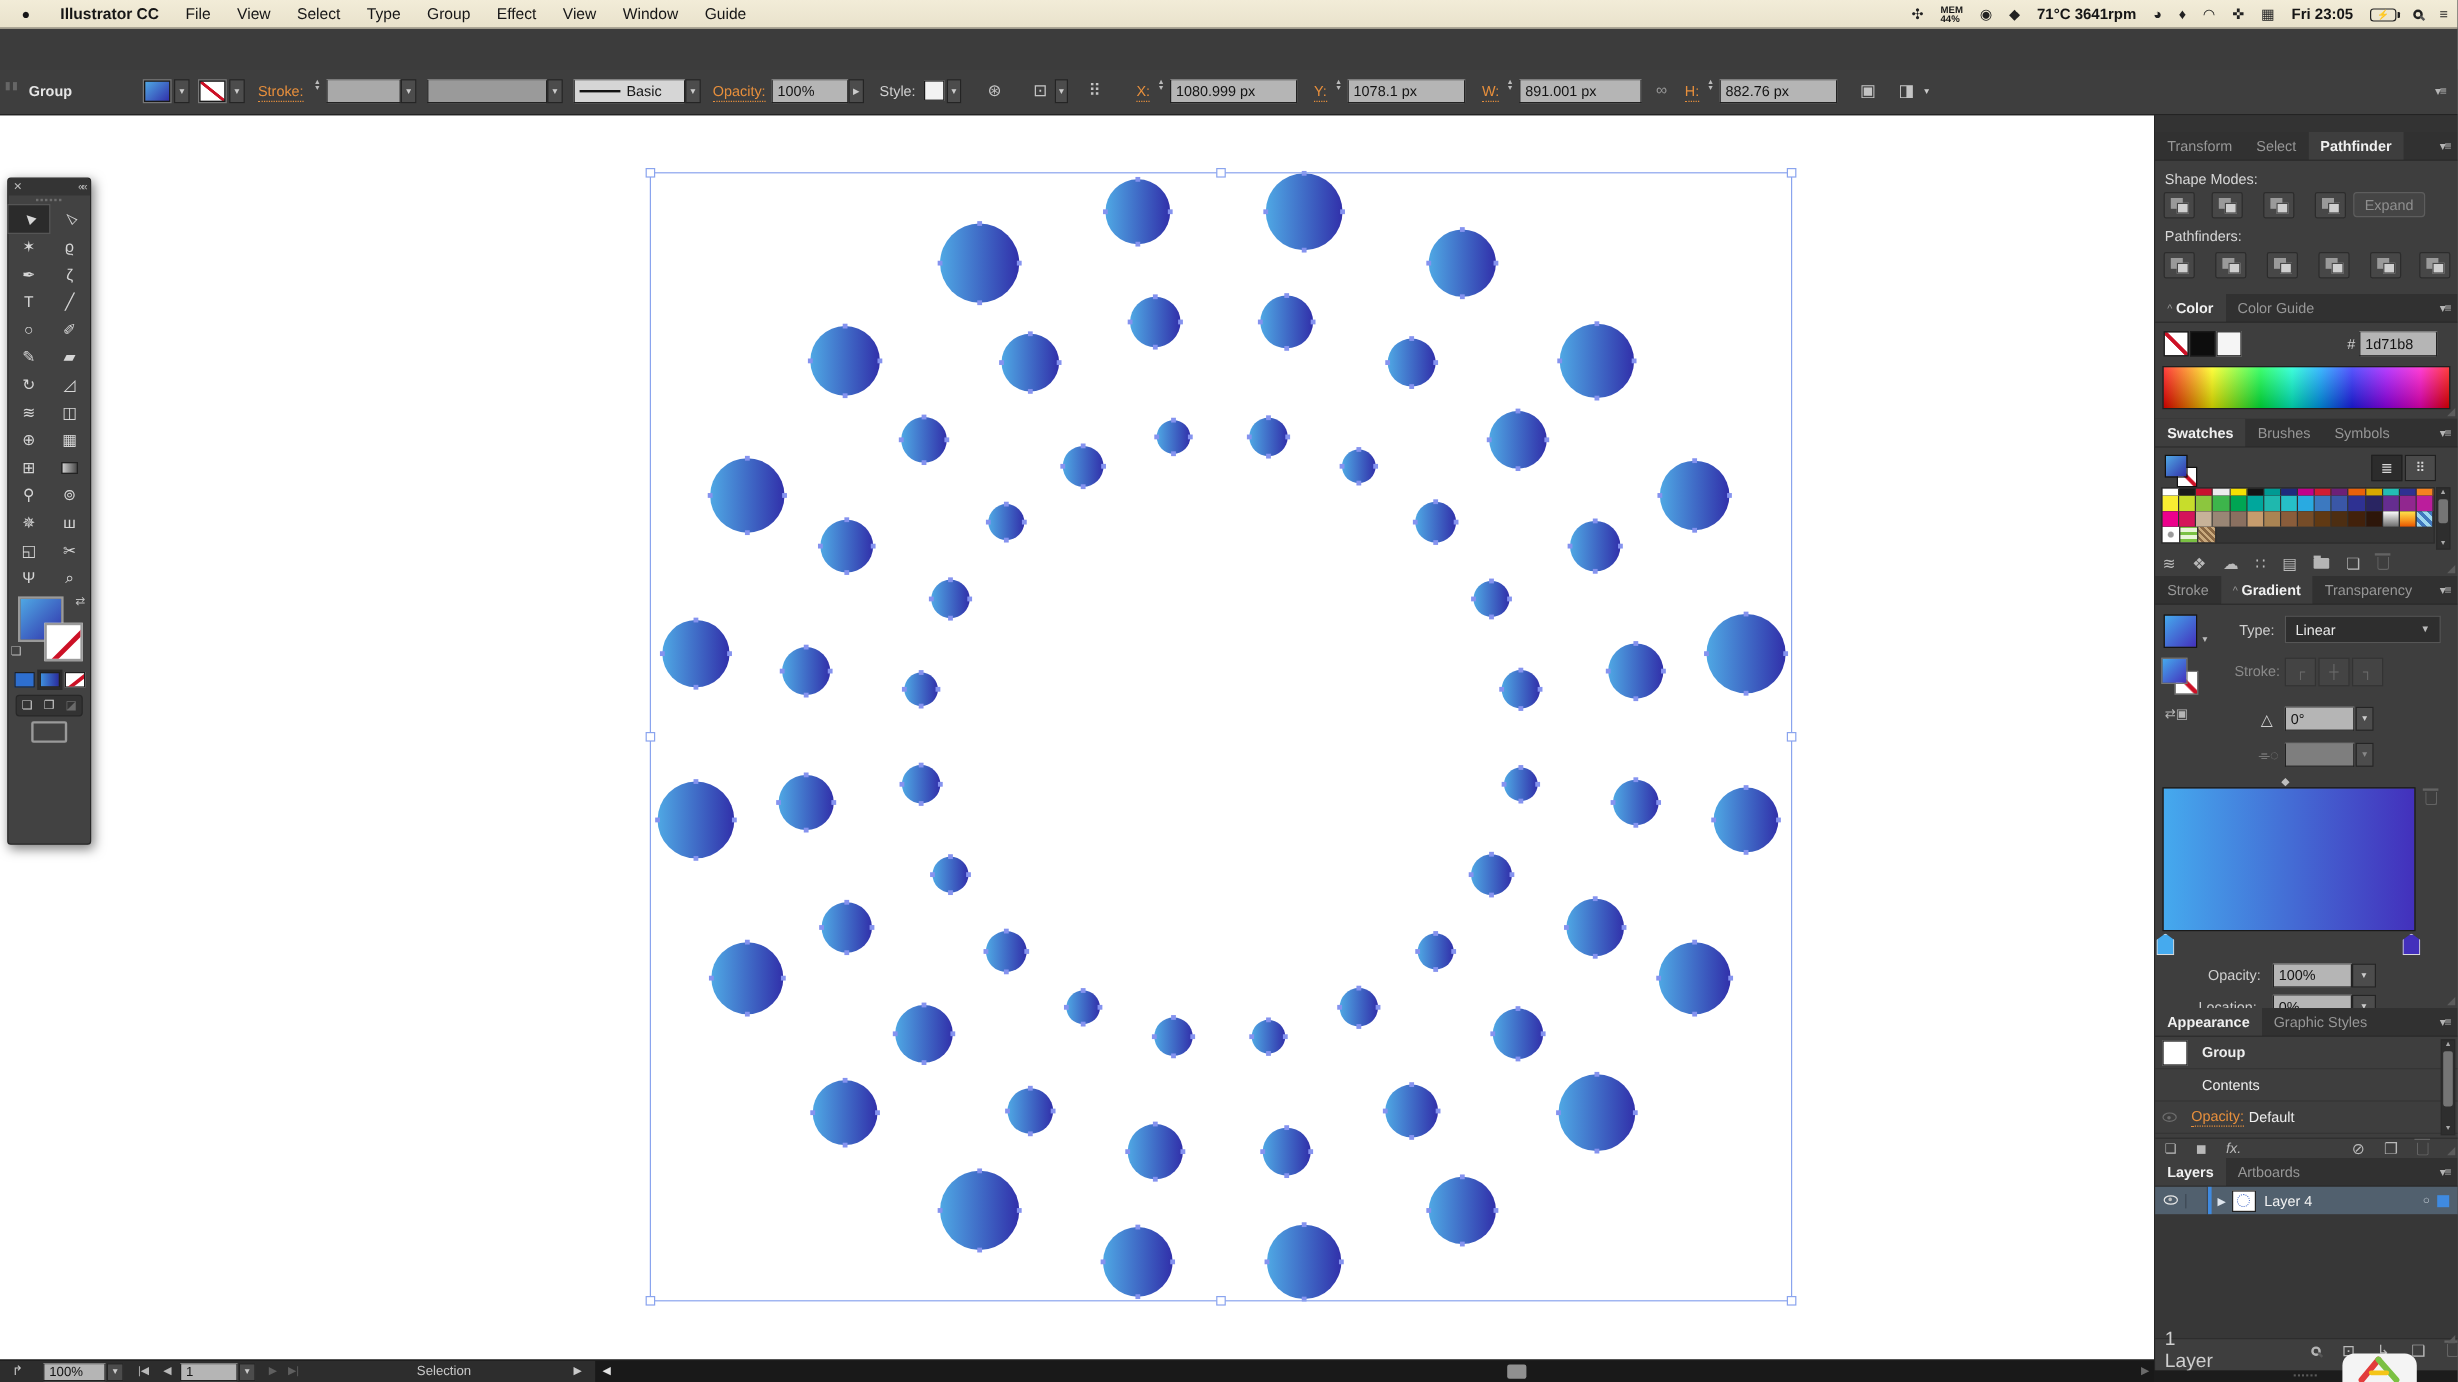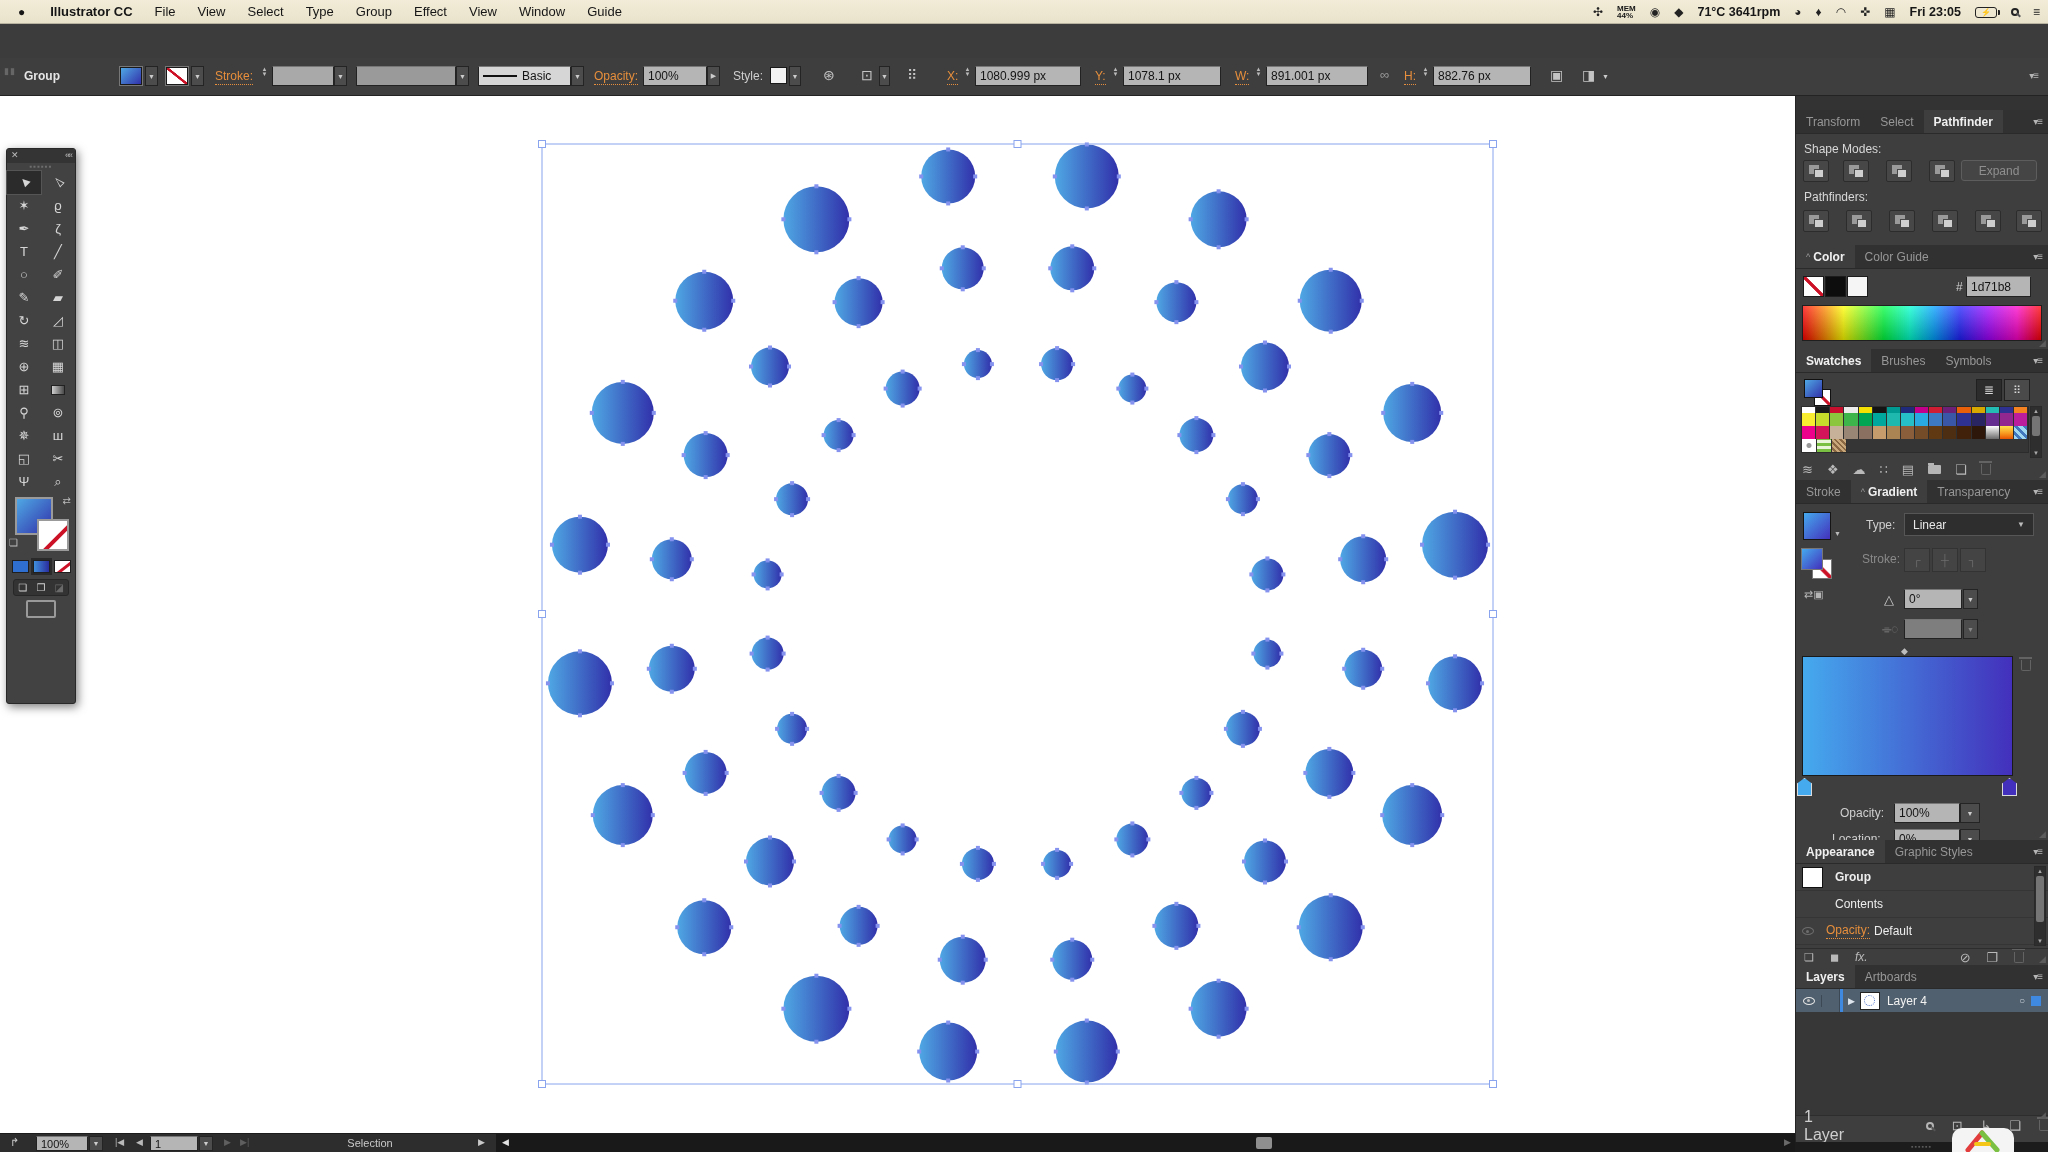--- a/index.html
+++ b/index.html
@@ -681,21 +681,21 @@
           </div>
           <div class="pfbtn" style="left: 90px; top: 26px;">
             <span class="s1"></span>
             <span class="s2"></span>
           </div>
           <div class="pfbtn" style="left: 133px; top: 26px;">
             <span class="s1"></span>
             <span class="s2"></span>
           </div>
         </div>
-      <span class="abs" style="left:165px;top:26px;width:76px;height:21px;border:1px solid #5d5d5d;border-radius:3px;background:#454545;color:#8f8f8f;font-size:12px;display:flex;align-items:center;justify-content:center">Expand</span>
+      <span class="abs" style="left:165px;top:26px;width:60px;height:21px;border:1px solid #5d5d5d;border-radius:3px;background:#454545;color:#8f8f8f;font-size:12px;display:flex;align-items:center;justify-content:center">Expand</span>
       <span class="abs seclabel" style="left:8px;top:56px">Pathfinders:</span>
       <div id="pf-finders">
           <div class="pfbtn" style="left: 7px; top: 76px;">
             <span class="s1"></span>
             <span class="s2"></span>
           </div>
           <div class="pfbtn" style="left: 50px; top: 76px;">
             <span class="s1"></span>
             <span class="s2"></span>
           </div>

